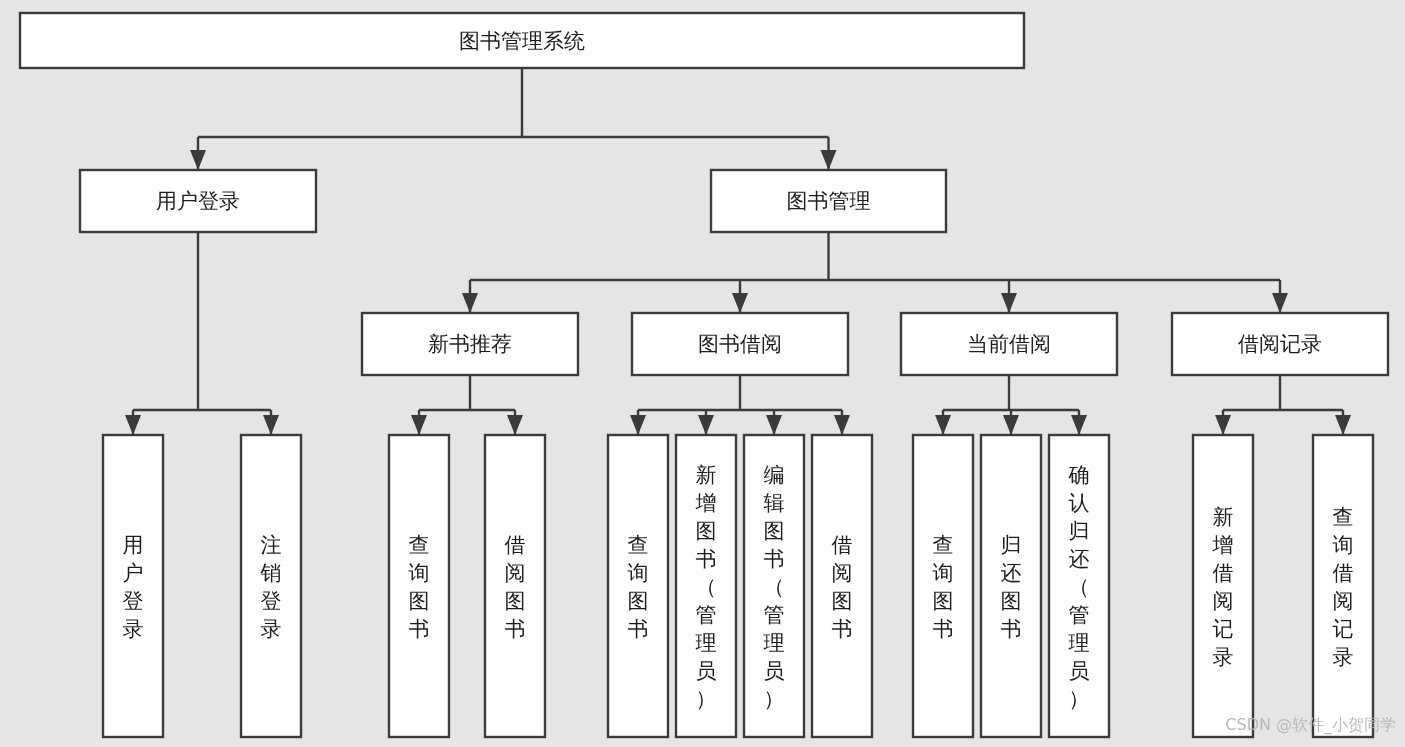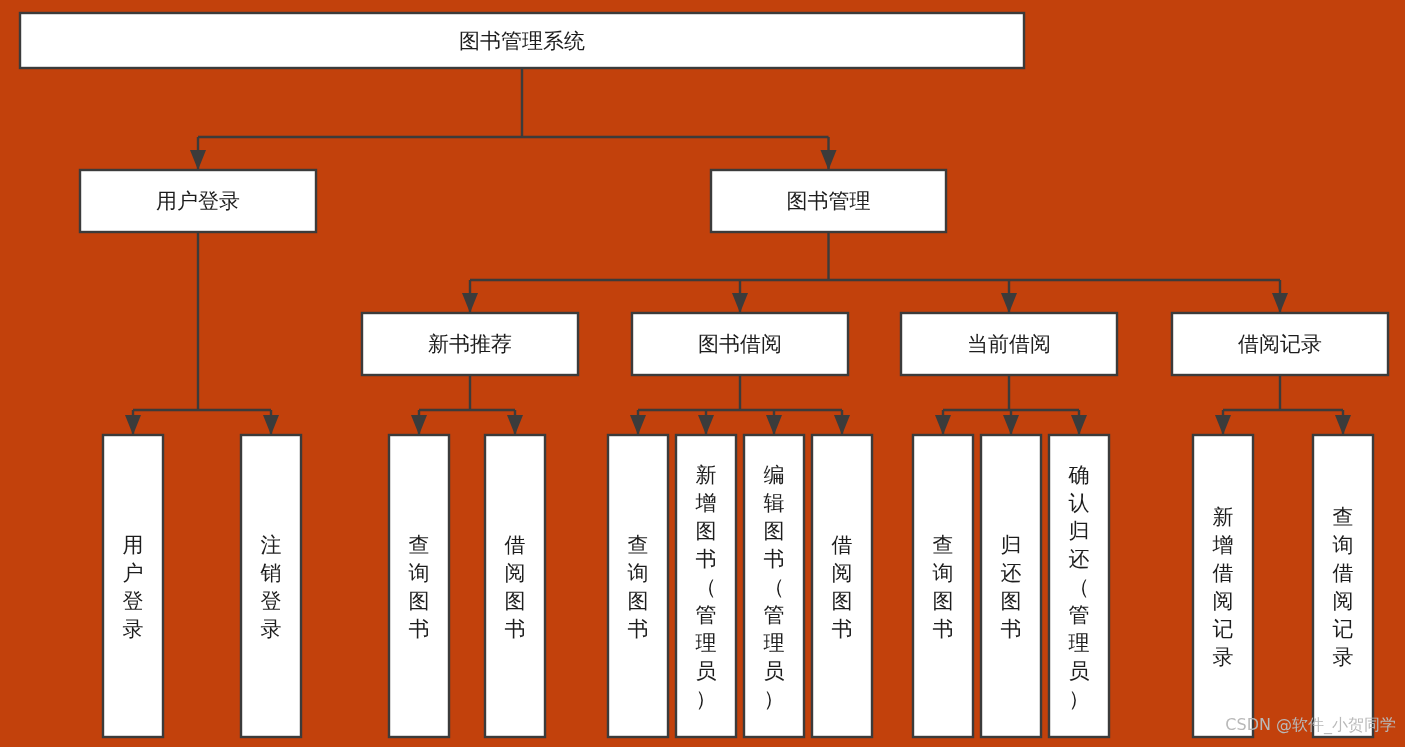--- a/index.html
+++ b/index.html
@@ -11,21 +11,21 @@
   body {
     width: 1405px;
     height: 747px;
     overflow: hidden;
     font-family: "DejaVu Sans", "Liberation Sans", sans-serif;
   }
   #diagram-root {
     position: relative;
     width: 1405px;
     height: 747px;
-    background: #c2410c;
+    background: #e5e5e5;
   }
   svg.diagram-canvas {
     display: block;
     width: 1405px;
     height: 747px;
   }
   .node-box {
     fill: #ffffff;
     stroke: #3b3b3b;
     stroke-width: 2.4;

